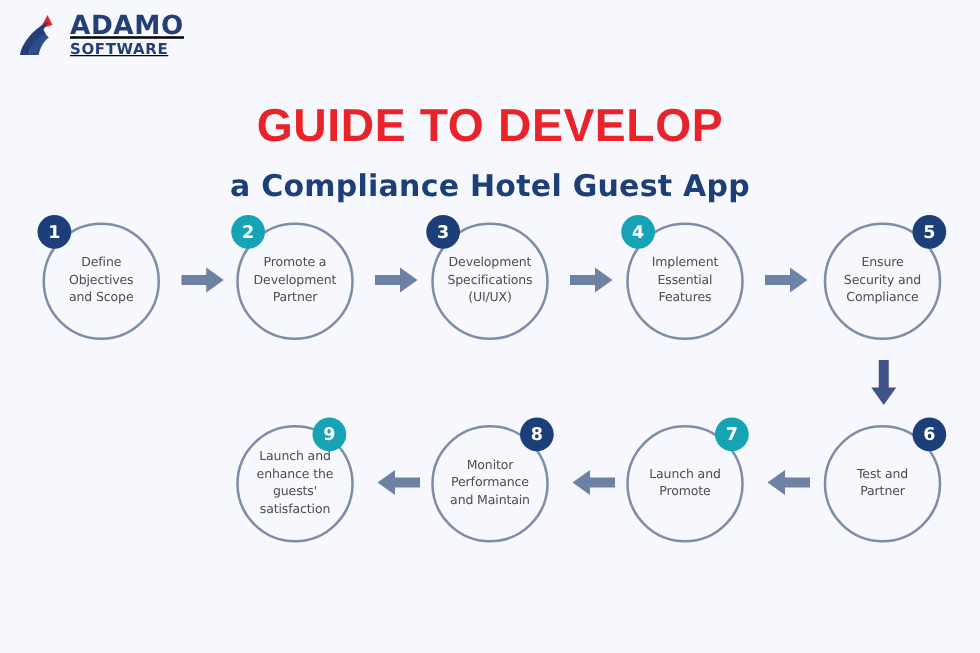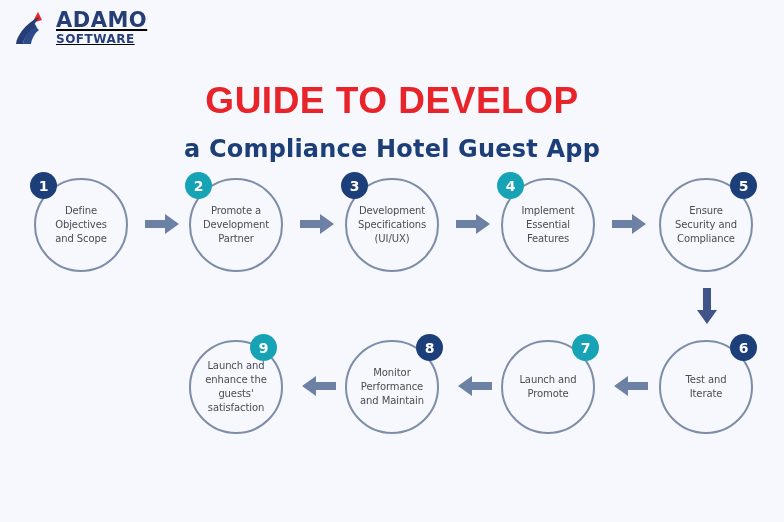--- a/index.html
+++ b/index.html
@@ -216,21 +216,21 @@
   <div class="arrow" style="left:696px; top:288px;">
     <svg width="22" height="38" viewBox="0 0 22 38">
         <path d="M7 0 H15 V22 H21 L11 36 L1 22 H7 Z" fill="#41548a"></path>
       </svg>
   </div>
 
   <div class="node" style="left:659px; top:340px;">
     <div class="badge navy pos-tr">6</div>
     <div class="node-circle">
       <div class="node-label">Test and
-Iterate</div>
+Partner</div>
     </div>
   </div>
 
   <div class="arrow" style="left:612px; top:375px;">
     <svg width="36" height="22" viewBox="0 0 36 22">
         <path d="M36 7 H16 V1 L2 11 L16 21 V15 H36 Z" fill="#6d81a4"></path>
       </svg>
   </div>
 
   <div class="node" style="left:501px; top:340px;">

